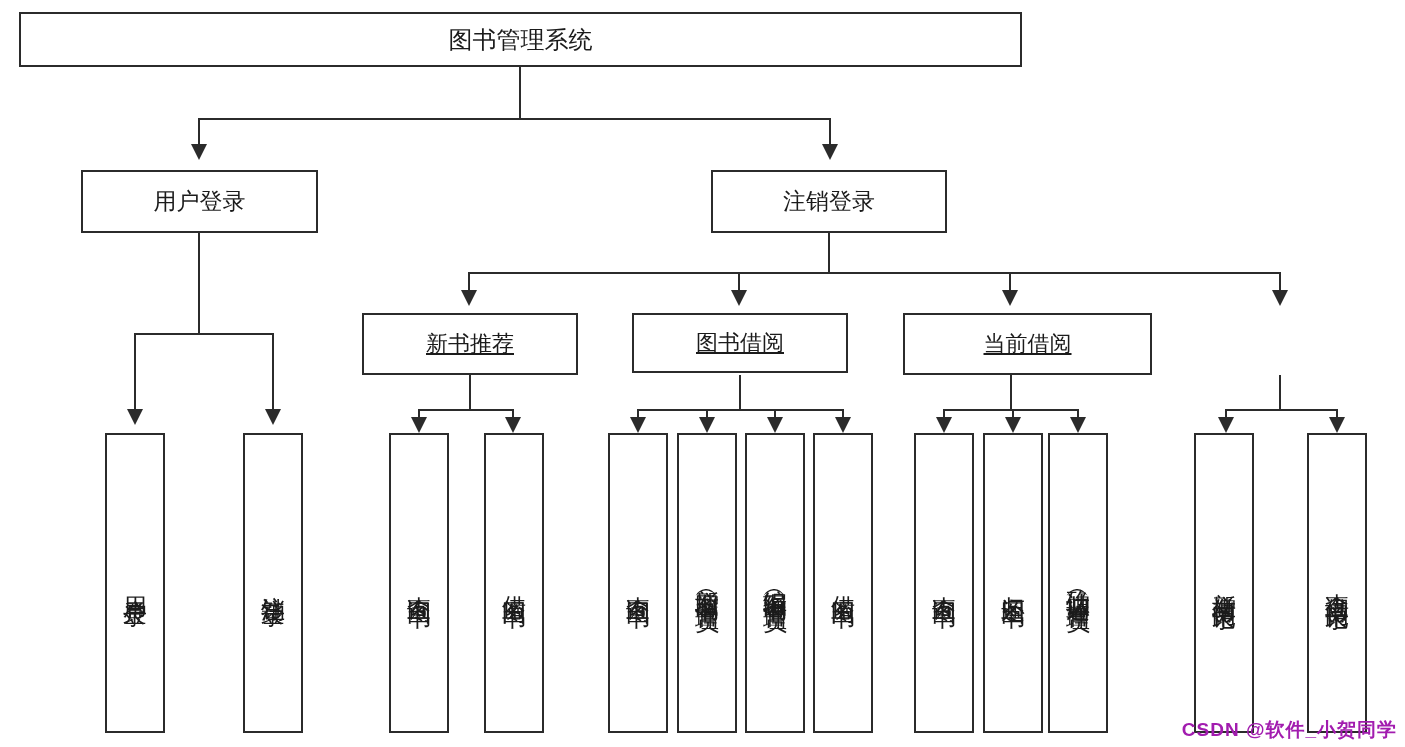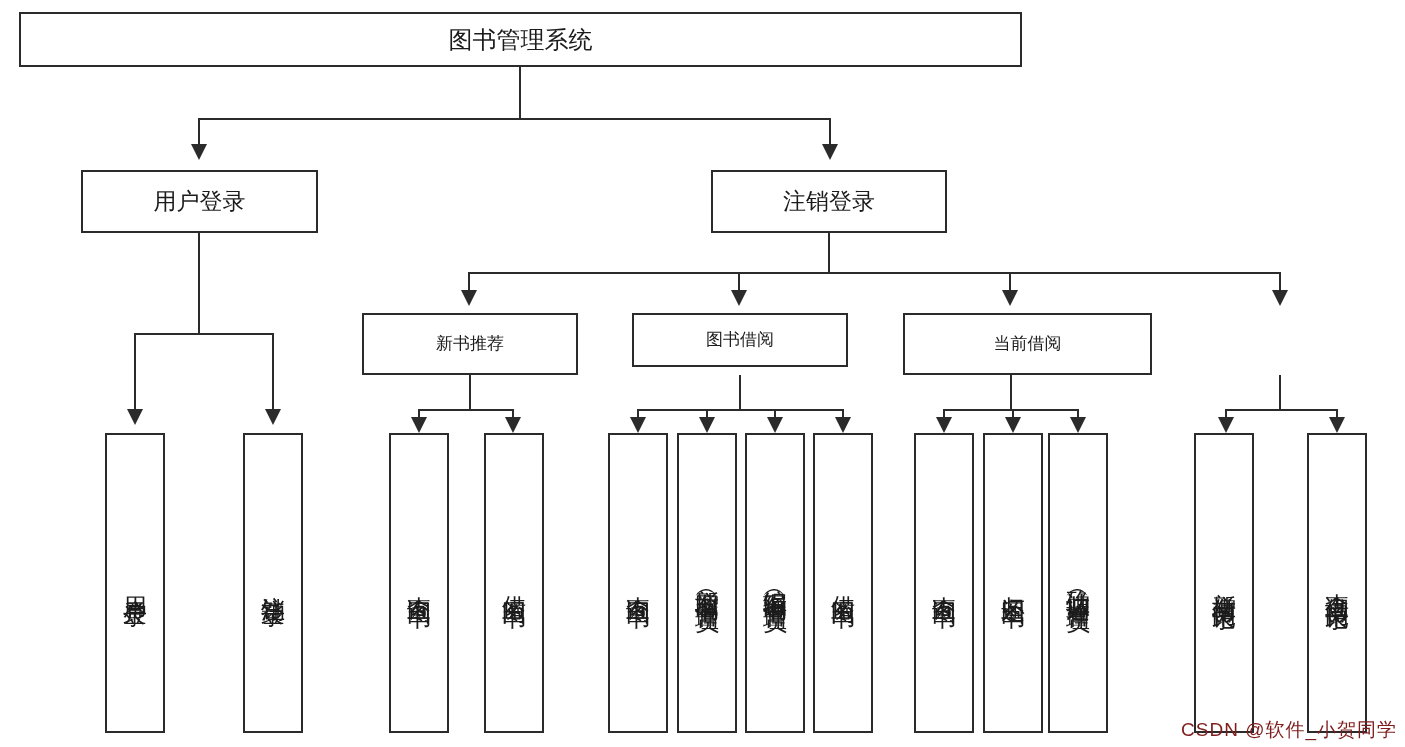--- a/index.html
+++ b/index.html
@@ -23,21 +23,21 @@
     border:2px solid #2b2b2b;
     display:flex;
     align-items:center;
     justify-content:center;
     text-align:center;
     color:#1b1b1b;
     line-height:1.25;
   }
   .node.root{ font-size:24px; }
   .node.lvl2{ font-size:23px; }
-  .node.lvl3{ font-size:17px; }
+  .node.lvl3{ font-size:22px;text-decoration:underline; }
   
   .node.leaf{
     font-size:24px;
     padding:6px 0;
   }
   .vtext{
     writing-mode:vertical-rl;
     text-orientation:upright;
     letter-spacing:3px;
     line-height:1;
@@ -54,24 +54,25 @@
     border-left:8px solid transparent;
     border-right:8px solid transparent;
     border-top:16px solid #2b2b2b;
   }
   
   #watermark{
     position:absolute;
     right:8px;
     bottom:4px;
     font-size:19px;
-    color:#7f1d1d;
+    color:#a21caf;
     letter-spacing:1px;
     white-space:nowrap;
     pointer-events:none;
+    font-weight:bold;
   }
 </style>
 </head>
 <body>
 
 <div id="canvas">
 
   <div class="node root" style="left:19px;top:12px;width:1003px;height:55px;">
     <span>图书管理系统</span>
   </div>
@@ -105,21 +106,21 @@
   <div class="conn vline" style="left:738px;top:272px;width:2px;height:20px;"></div>
   <div class="arrow" style="left:731px;top:290px;"></div>
   <div class="conn vline" style="left:1009px;top:272px;width:2px;height:20px;"></div>
   <div class="arrow" style="left:1002px;top:290px;"></div>
   <div class="conn vline" style="left:1279px;top:272px;width:2px;height:20px;"></div>
   <div class="arrow" style="left:1272px;top:290px;"></div>
 
   <div class="node lvl3" style="left:362px;top:313px;width:216px;height:62px;">
     <span>新书推荐</span>
   </div>
-  <div class="node lvl3" style="left:632px;top:313px;width:216px;height:54px;">
+  <div class="node lvl3" style="left:632px;top:313px;width:216px;height:60px;">
     <span>图书借阅</span>
   </div>
   <div class="node lvl3" style="left:903px;top:313px;width:249px;height:62px;">
     <span>当前借阅</span>
   </div>
 
   <div class="conn vline" style="left:469px;top:375px;width:2px;height:35px;"></div>
   <div class="conn hline" style="left:418px;top:409px;width:96px;height:2px;"></div>
   <div class="conn vline" style="left:418px;top:409px;width:2px;height:12px;"></div>
   <div class="arrow" style="left:411px;top:417px;"></div>

